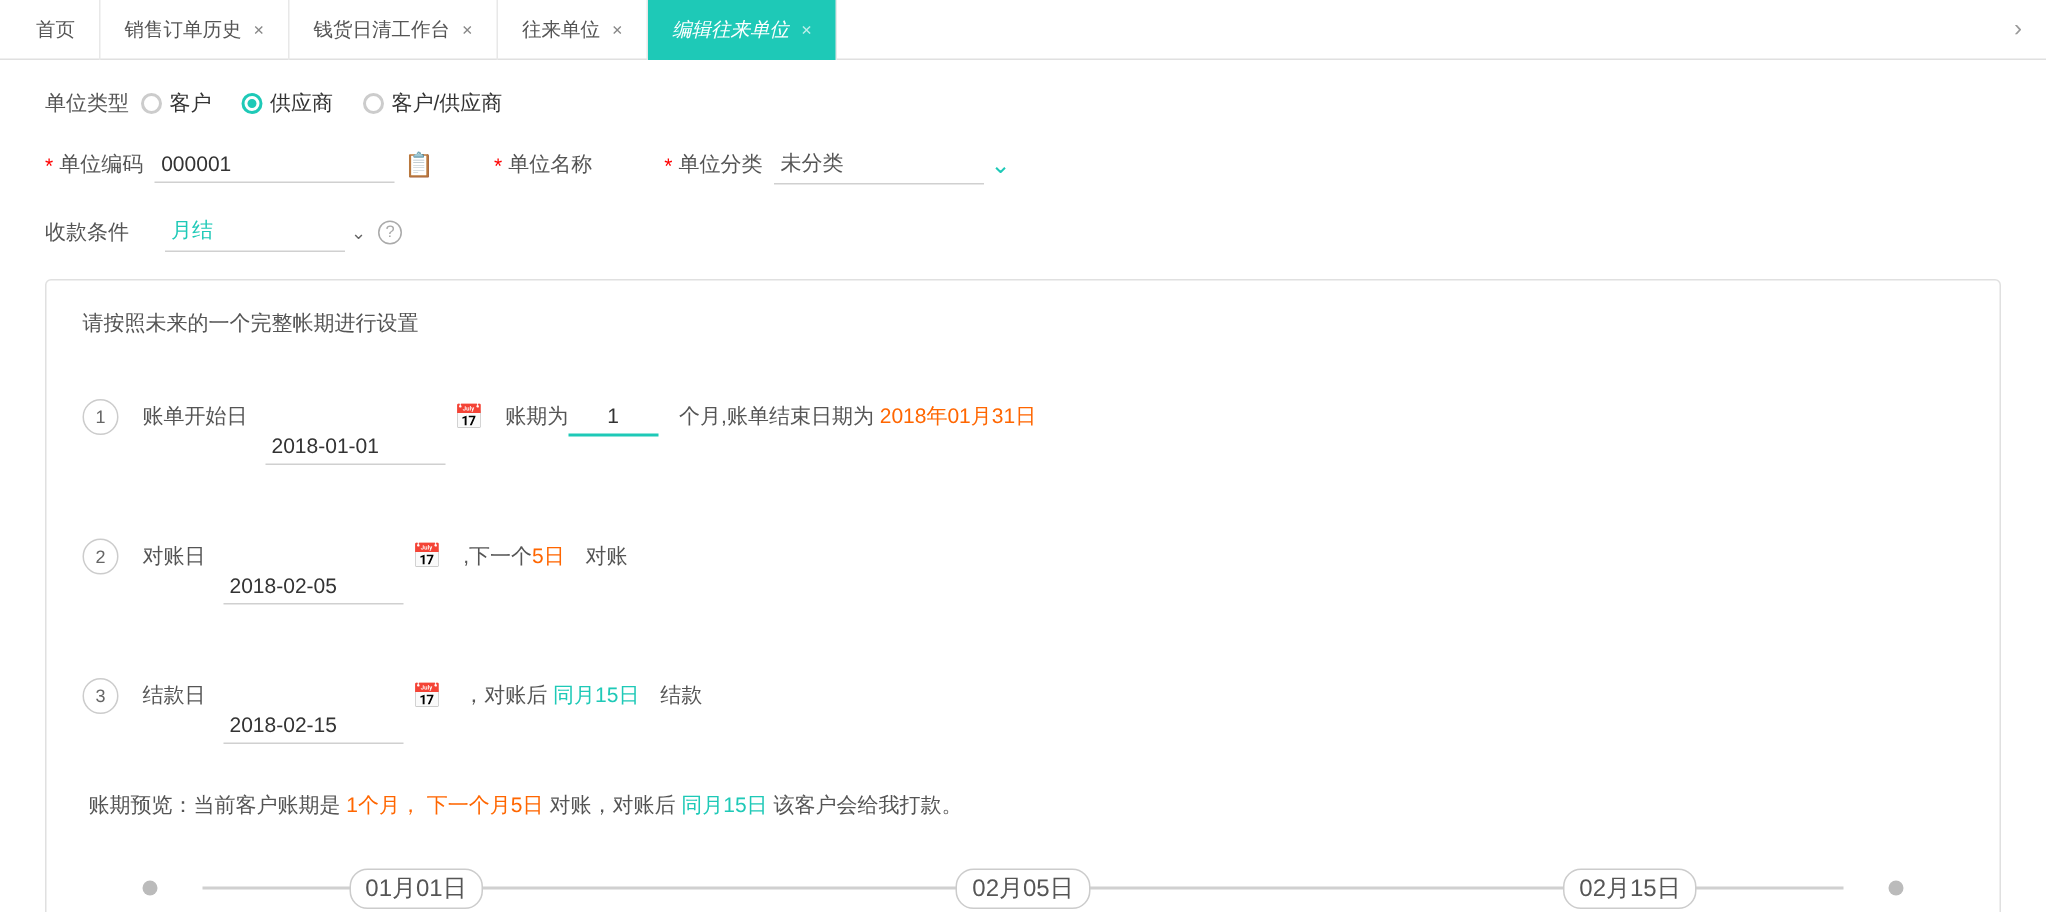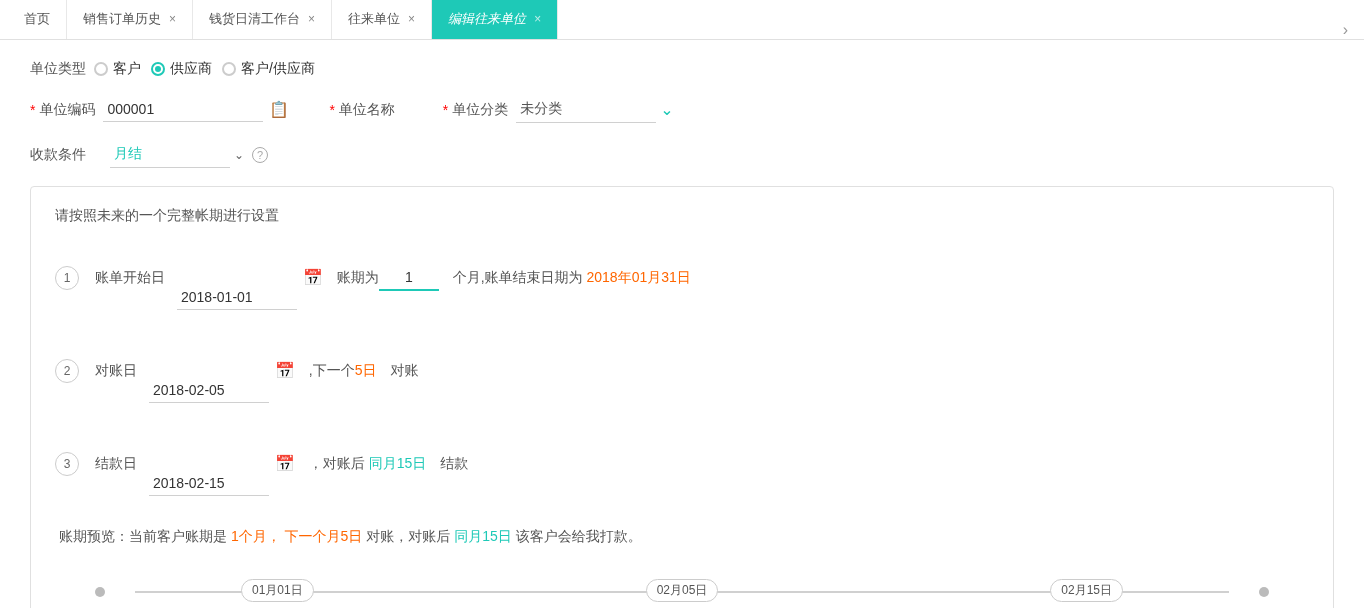--- a/index.html
+++ b/index.html
@@ -1,21 +1,21 @@
 <!DOCTYPE html>
 <html><head>
   <meta charset="utf-8">
   <style>
     * { box-sizing: border-box; margin: 0; padding: 0; }
     body { font-family: -apple-system, BlinkMacSystemFont, "PingFang SC", "Microsoft YaHei", sans-serif; font-size: 14px; color: #333; background: #f5f5f5; }
 
     
     .tab-bar {
       display: flex;
-      align-items: flex-end;
+      align-items: center;
       background: #fff;
       border-bottom: 1px solid #e0e0e0;
       height: 40px;
       padding: 0 8px;
       position: relative;
     }
     .tab-item {
       display: flex;
       align-items: center;
       padding: 0 16px;
@@ -64,21 +64,21 @@
     }
     .required-star {
       color: red;
       margin-right: 4px;
     }
 
     
     .radio-group {
       display: flex;
       align-items: flex-end;
-      gap: 10px;
+      gap: 20px;
     }
     .radio-item {
       display: flex;
       align-items: center;
       gap: 5px;
       cursor: pointer;
     }
     .radio-circle {
       width: 14px;
       height: 14px;
@@ -269,21 +269,21 @@
       height: 10px;
       border-radius: 50%;
       background: #d0d0d0;
       border: 2px solid #d0d0d0;
       margin-bottom: 6px;
     }
     .timeline-badge {
       border: 1px solid #ccc;
       border-radius: 12px;
       padding: 2px 10px;
-      font-size: 12px;
+      font-size: 16px;
       color: #555;
       background: #fff;
       margin-bottom: 8px;
       white-space: nowrap;
     }
     .timeline-label {
       font-size: 12px;
       color: #888;
       white-space: nowrap;
     }

